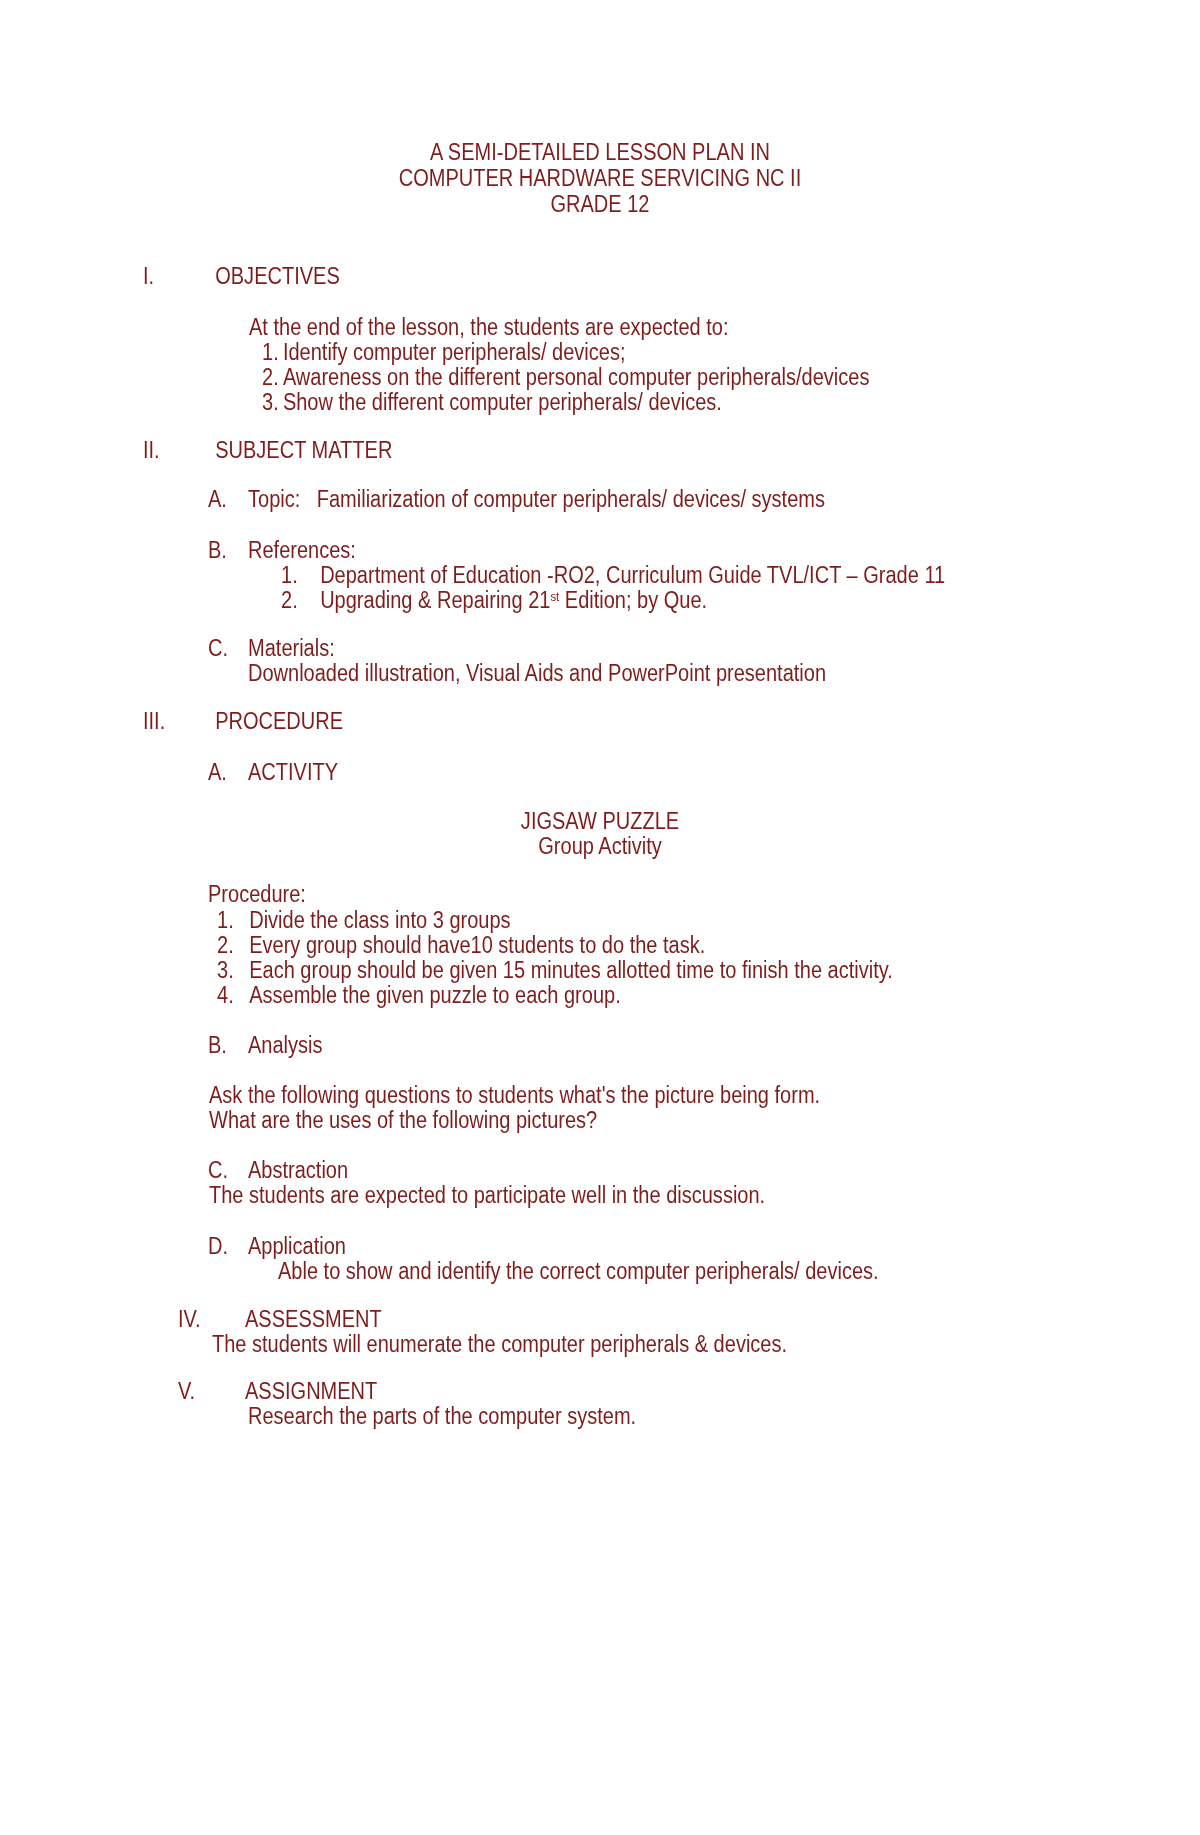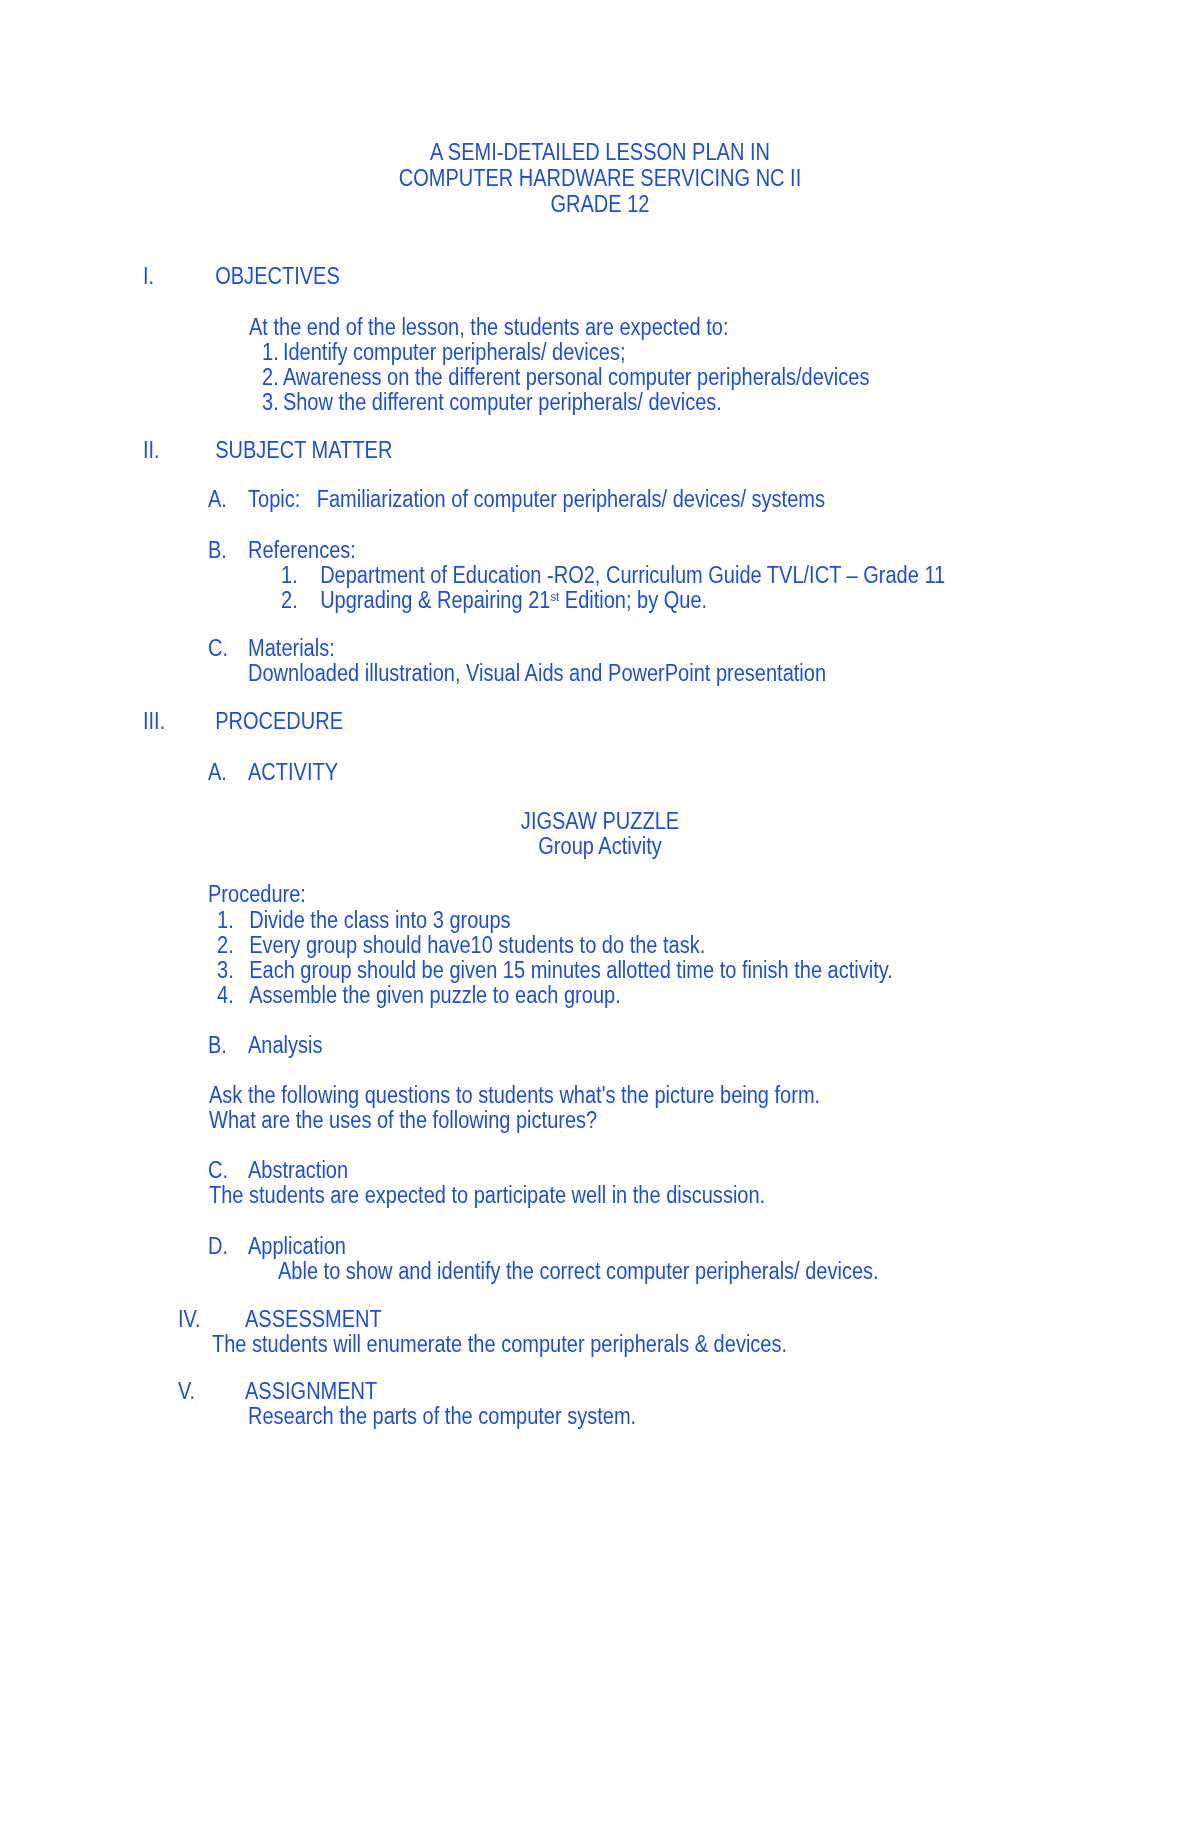--- a/index.html
+++ b/index.html
@@ -2,21 +2,21 @@
 <html><head>
 <meta charset="utf-8">
 <style>
   html, body { margin: 0; padding: 0; background: #ffffff; }
   .page {
     position: relative;
     width: 1200px;
     height: 1835px;
     background: #ffffff;
     font-family: "Liberation Sans", "DejaVu Sans", sans-serif;
-    color: #1d4ed8;
+    color: #7f1d1d;
     overflow: hidden;
   }
   .ln {
     position: absolute;
     white-space: nowrap;
     font-size: 23px;
     line-height: 25px;
     transform: scaleX(0.87);
     transform-origin: 0 0;
   }

